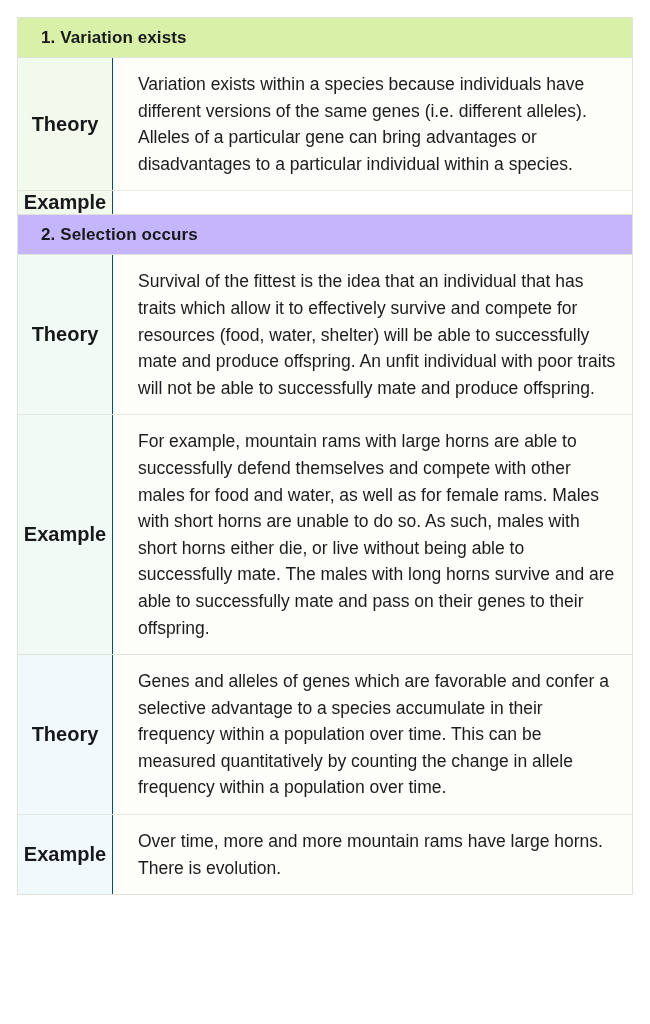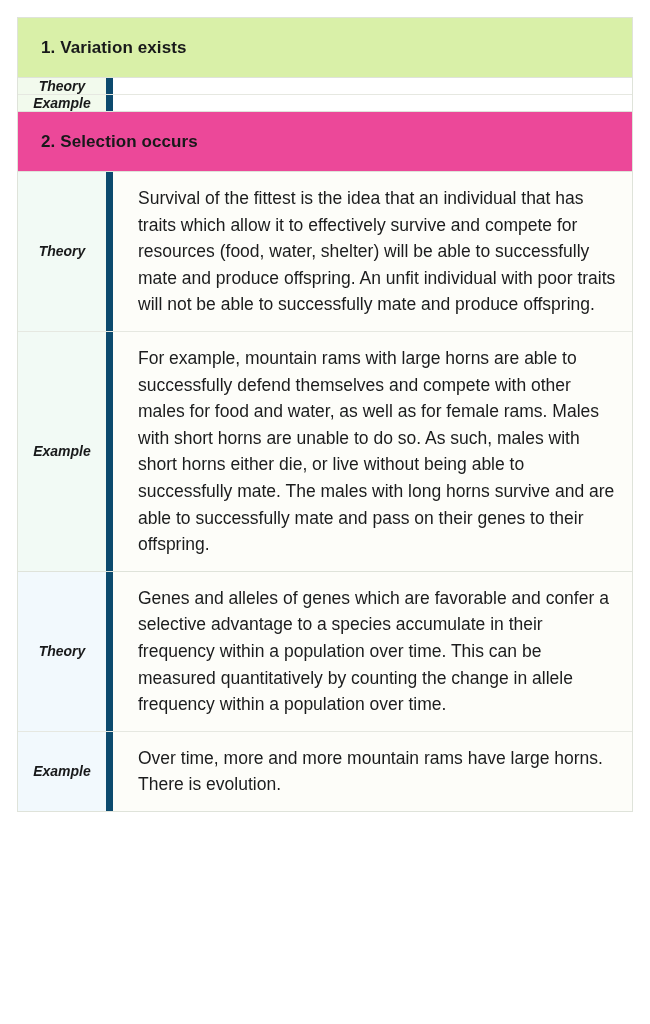--- a/index.html
+++ b/index.html
@@ -27,21 +27,21 @@
     border-bottom: none;
     box-sizing: border-box;
   }
   .section:last-child {
     border-bottom: 1px solid #dfe3da;
   }
 
   .section-header {
     box-sizing: border-box;
     width: 100%;
-    height: 60px;
+    height: 40px;
     display: flex;
     align-items: center;
     padding-left: 23px;
     font-size: 17px;
     font-weight: bold;
     color: #18191a;
     letter-spacing: 0.1px;
     border-bottom: 1px solid #dfe3da;
   }
 
@@ -55,56 +55,56 @@
     border-bottom: none;
   }
 
   .row-label {
     flex: 0 0 95px;
     width: 95px;
     box-sizing: border-box;
     display: flex;
     align-items: center;
     justify-content: center;
-    font-size: 14px;
+    font-size: 20px;
     font-weight: bold;
     color: #18191a;
-    border-right: 7px solid #0c4a6e;
-    font-style: italic;
+    border-right: 1px solid #0c4a6e;
   }
 
   .row-body {
     flex: 1 1 auto;
     box-sizing: border-box;
     background: #fdfdf9;
     padding: 13px 12px 13px 25px;
     font-size: 17.5px;
     line-height: 1.52;
     color: #1b1c1d;
   }
 
   
   .sec-1 .section-header { background: #d9f0a8; }
   .sec-1 .row-label      { background: #f2faed; }
 
-  .sec-2 .section-header { background: #ec4899; }
+  .sec-2 .section-header { background: #c4b5fd; }
   .sec-2 .row-label      { background: #f2faf5; }
 
   .sec-3 .section-header { background: #dcebf8; }
   .sec-3 .row-label      { background: #f2f9fd; }
 </style>
 </head>
 <body>
 
 <div id="table-wrap">
 
   <div class="section sec-1">
     <div class="section-header">1. Variation exists</div>
     <div class="row">
       <div class="row-label">Theory</div>
+      <div class="row-body">Variation exists within a species because individuals have different versions of the same genes (i.e. different alleles). Alleles of a particular gene can bring advantages or disadvantages to a particular individual within a species.</div>
     </div>
     <div class="row">
       <div class="row-label">Example</div>
     </div>
   </div>
 
   <div class="section sec-2">
     <div class="section-header">2. Selection occurs</div>
     <div class="row">
       <div class="row-label">Theory</div>

